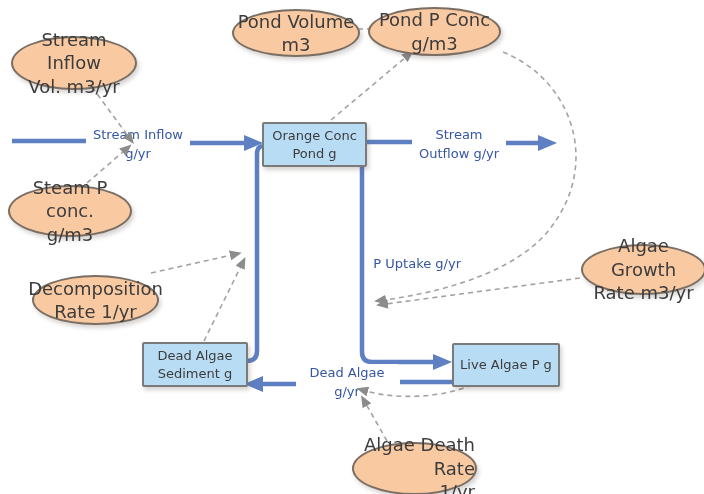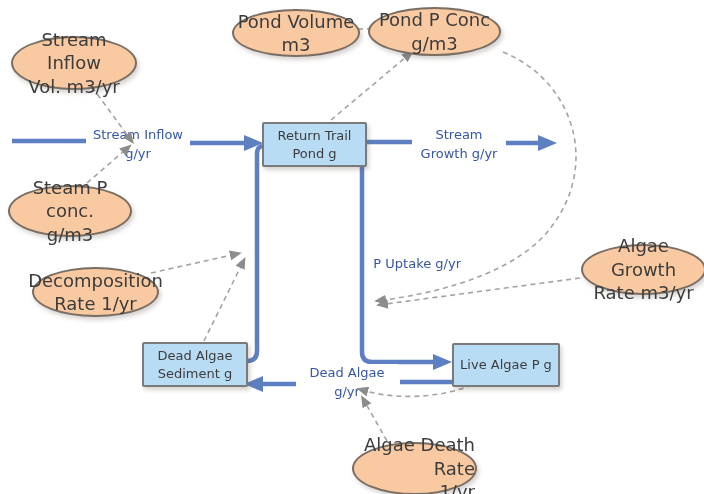--- a/index.html
+++ b/index.html
@@ -36,21 +36,21 @@
     <path d="M503,143 L539,143" stroke="#5E7FC1" stroke-width="4.5" fill="none" marker-end="url(#blueArrow)"></path>
     <path d="M244,361 L247,361 Q257,361 257,351 L257,154 Q257,147 262,146" stroke="#5E7FC1" stroke-width="4.5" fill="none"></path>
     <path d="M362,163 L362,352 Q362,362 372,362 L434,362" stroke="#5E7FC1" stroke-width="4.5" fill="none" marker-end="url(#blueArrow)"></path>
     <path d="M400,382 L456,382" stroke="#5E7FC1" stroke-width="4.5" fill="none"></path>
     <path d="M298,384 L262,384" stroke="#5E7FC1" stroke-width="4.5" fill="none" marker-end="url(#blueArrow)"></path>
   </svg>
 
   <div class="flow-label" style="left:86px;top:126px;width:102px;">Stream Inflow
 g/yr</div>
   <div class="flow-label" style="left:412px;top:126px;width:92px;">Stream
-Growth g/yr</div>
+Outflow g/yr</div>
   <div class="flow-label transparent" style="left:364px;top:255px;width:96px;text-align:right;">P Uptake g/yr</div>
   <div class="flow-label" style="left:296px;top:364px;width:100px;">Dead Algae
 g/yr</div>
 
   <svg id="influences" class="layer">
     <defs>
       <marker id="grayArrow" markerUnits="userSpaceOnUse" markerWidth="12" markerHeight="10" refX="2" refY="5" orient="auto">
         <path d="M0,0 L12,5 L0,10 Z" fill="#8C8C8C"></path>
       </marker>
     </defs>
@@ -67,26 +67,26 @@
       <path d="M387,441 L366,404" marker-end="url(#grayArrow)"></path>
     </g>
   </svg>
 
   <div class="node converter" style="left:11px;top:36px;width:122px;height:50px;">Stream Inflow
 Vol. m3/yr</div>
   <div class="node converter" style="left:8px;top:185px;width:120px;height:48px;">Steam P conc.
 g/m3</div>
   <div class="node converter" style="left:232px;top:9px;width:124px;height:44px;">Pond Volume m3</div>
   <div class="node converter" style="left:368px;top:7px;width:129px;height:45px;">Pond P Conc g/m3</div>
-  <div class="node converter" style="left:32px;top:267px;width:123px;height:46px;">Decomposition
+  <div class="node converter" style="left:32px;top:275px;width:123px;height:46px;">Decomposition
 Rate 1/yr</div>
   <div class="node converter" style="left:581px;top:244px;width:121px;height:47px;">Algae Growth
 Rate m3/yr</div>
   <div class="node converter" style="left:352px;top:442px;width:121px;height:49px;text-align:right;">Algae Death Rate
 1/yr</div>
 
-  <div class="node stock" style="left:262px;top:122px;width:101px;height:41px;">Return Trail
+  <div class="node stock" style="left:262px;top:122px;width:101px;height:41px;">Orange Conc
 Pond g</div>
   <div class="node stock" style="left:142px;top:342px;width:102px;height:41px;">Dead Algae
 Sediment g</div>
   <div class="node stock" style="left:452px;top:343px;width:104px;height:40px;">Live Algae P g</div>
 
 </div>
 
 </body></html>

